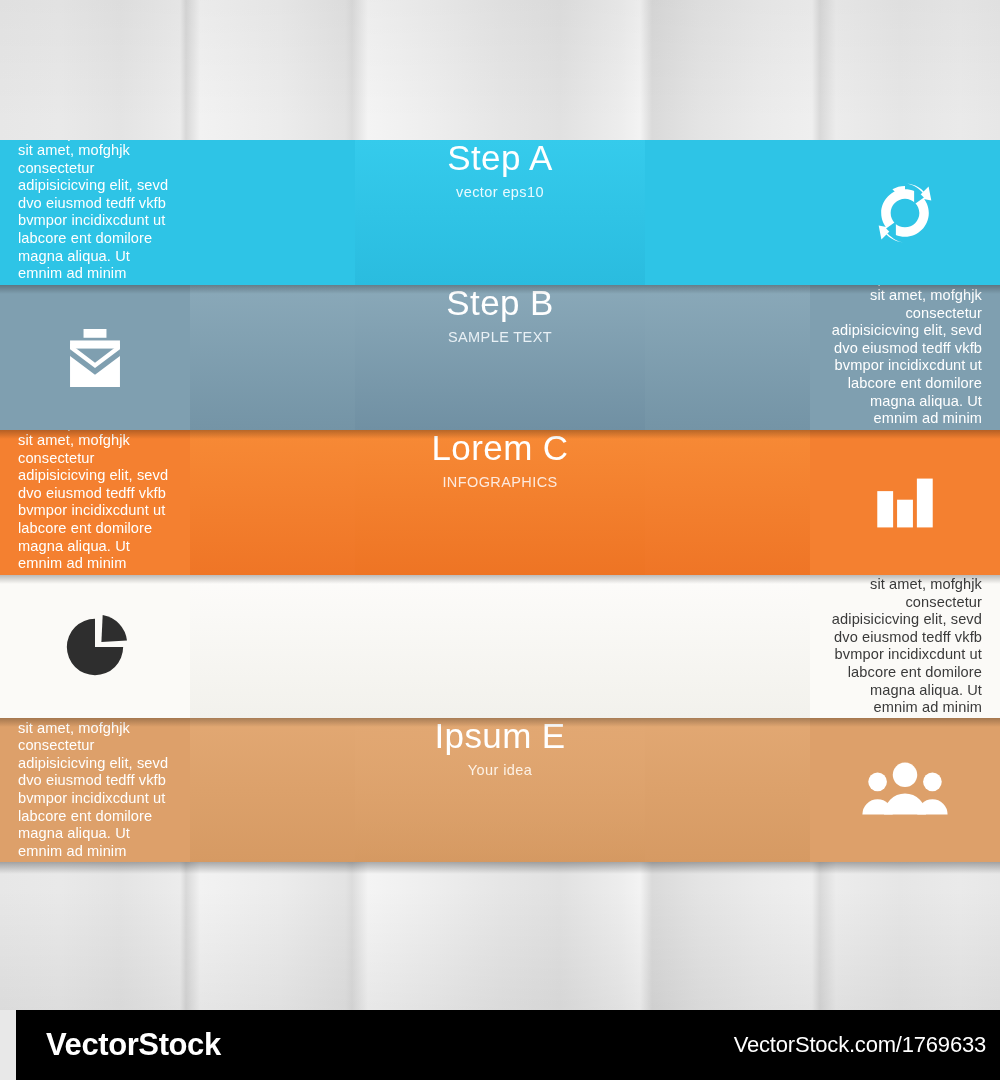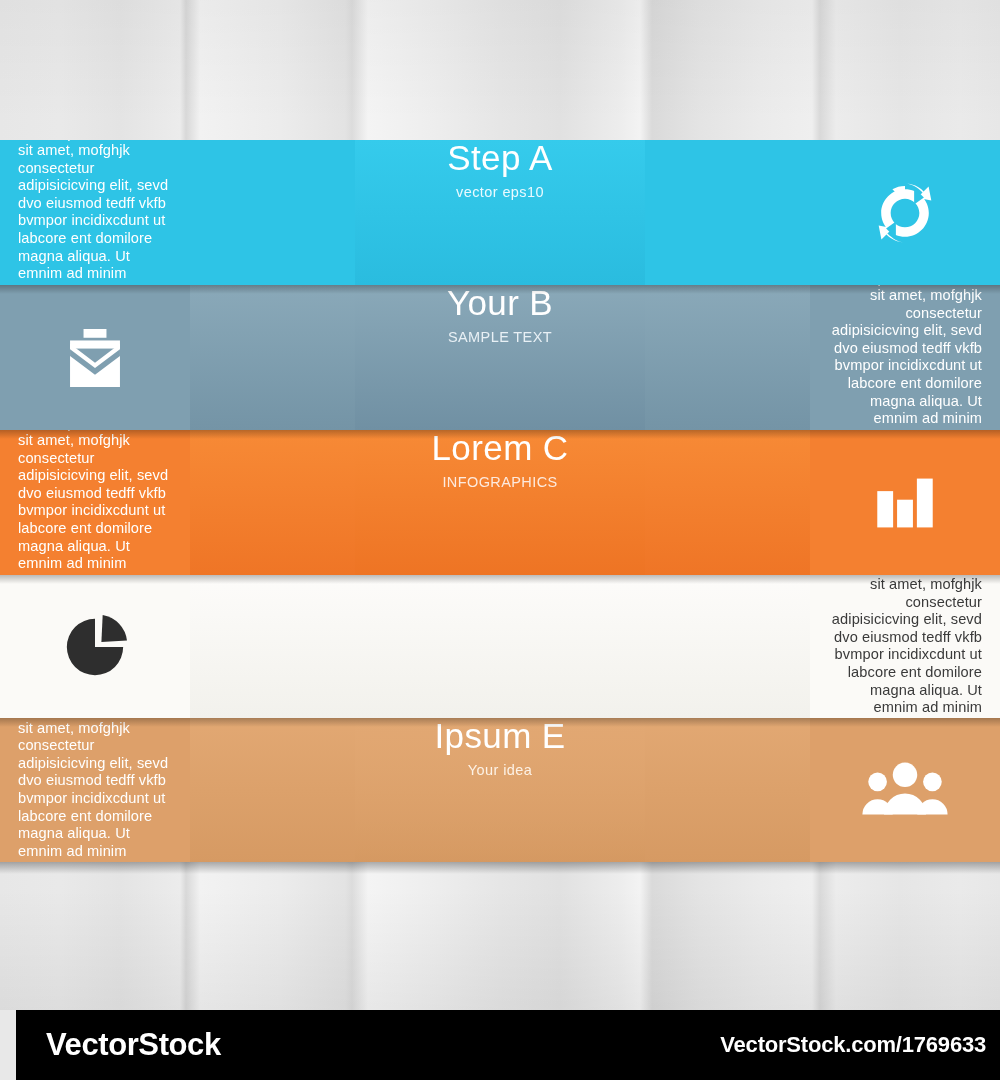--- a/index.html
+++ b/index.html
@@ -65,21 +65,21 @@
   }
 
   
   #watermark {
     position:absolute; left:16px; top:1010px; width:1000px; height:70px;
     background:#000; color:#fff;
     display:flex; align-items:center; justify-content:space-between;
     padding:0 30px;
   }
   #wm-logo { font-size:31px; font-weight:700; letter-spacing:-.4px; }
-  #wm-url  { font-size:22px; font-weight:700; letter-spacing:-.2px; }
+  #wm-url  { font-size:22px; font-weight:400; letter-spacing:-.2px; }
 
   svg { display:block; }
 </style>
 </head>
 <body>
 
 <div id="stage">
 
   <div id="bg"></div>
 
@@ -131,21 +131,21 @@
           <path fill="#7f9fb0" d="M13 30 L50 58 L87 30 L87 40 L50 68 L13 40 Z"></path>
         </svg>
       </div>
     </div>
     <div class="side right" style="background:#7f9fb0;">
       <div class="side-inner">
         <div class="side-text" style="color:#ffffff; text-align:right;">Lorem ipsium aim dolor sit amet, mofghjk consectetur adipisicicving elit, sevd dvo eiusmod tedff vkfb bvmpor incidixcdunt ut labcore ent domilore magna aliqua. Ut emnim ad minim veniniam</div>
       </div>
     </div>
     <div class="center" style="background:linear-gradient(180deg,#8aa9b9,#7090a3);">
-      <div class="step-title" style="color:#ffffff;">Your B</div>
+      <div class="step-title" style="color:#ffffff;">Step B</div>
       <div class="step-sub" style="color:#e8f0f5;">SAMPLE TEXT</div>
     </div>
     <div class="edge-shadow" style="top:0;"></div>
   </div>
 
   <div class="band" style="top:430px; height:145px; z-index:30;">
     <div class="chev">
       <div class="poly" style="background:linear-gradient(180deg,#f78a36,#ef7526); clip-path:polygon(0 0, 165 0, 310 145px, 455 0, 620 0, 620 100%, 0 100%);"></div>
     </div>
     <div class="side left" style="background:#f48030;">

